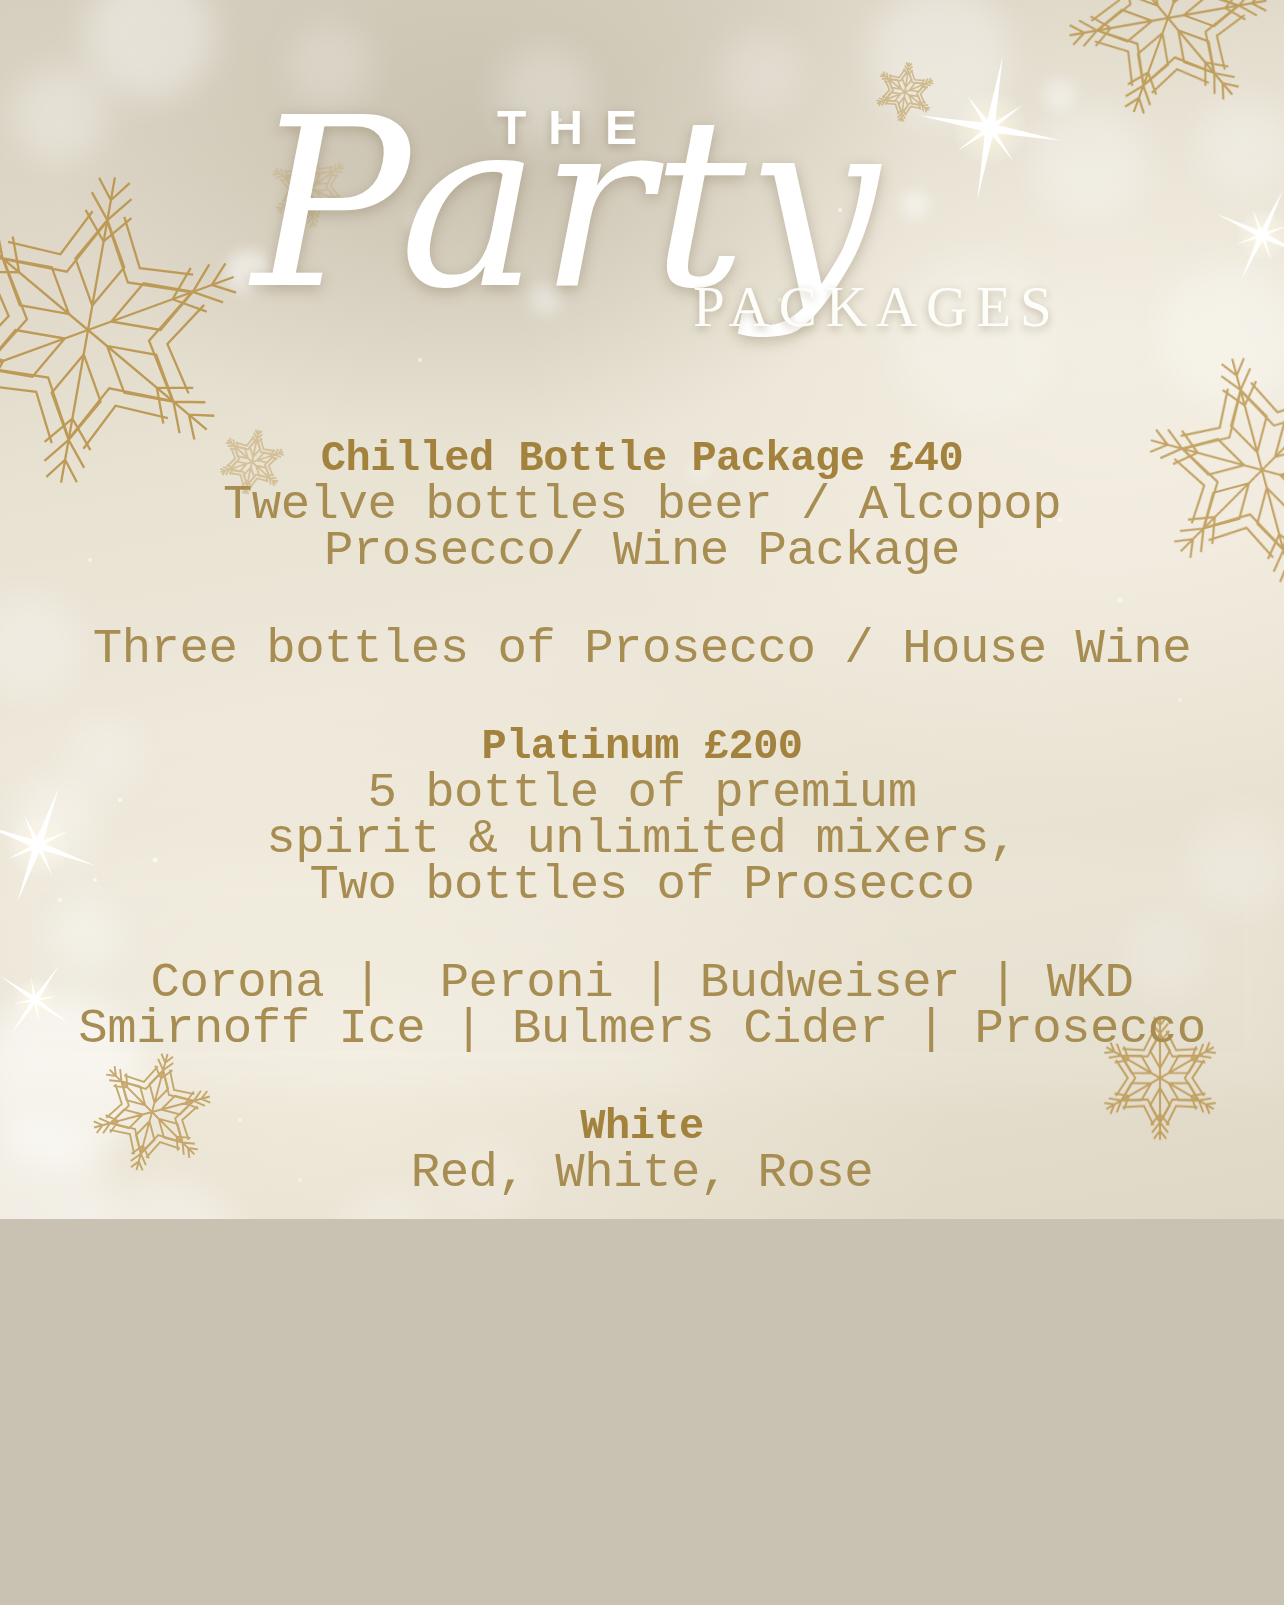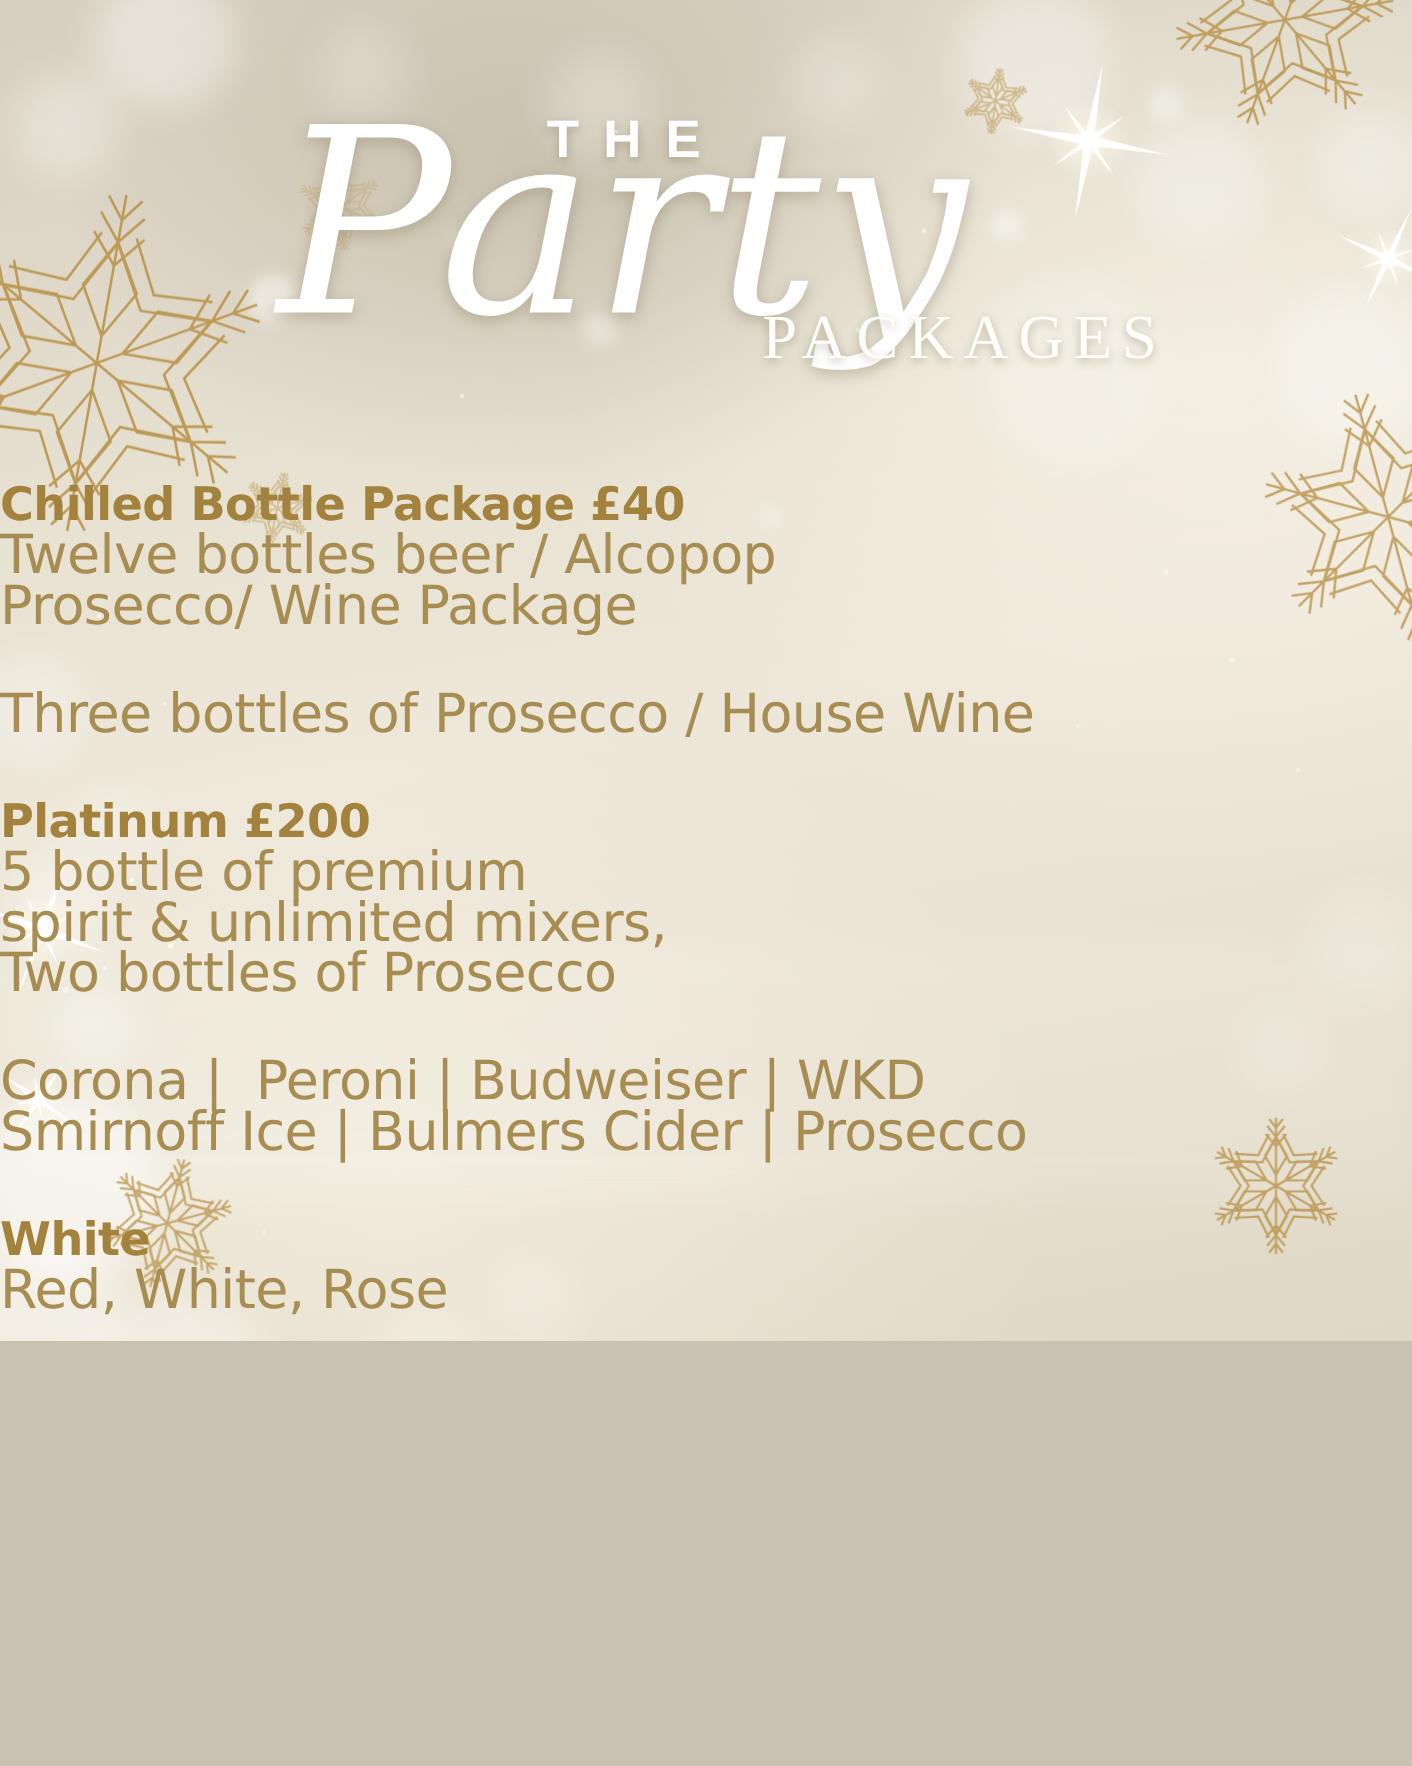--- a/index.html
+++ b/index.html
@@ -40,21 +40,22 @@
     text-shadow:0 4px 14px rgba(130,115,85,.40);
   }
   .title-packages{
     position:absolute;left:693px;top:274px;z-index:3;
     color:#fdfdfa;font-family:"Liberation Serif","DejaVu Serif",serif;
     font-weight:400;font-size:57px;letter-spacing:9px;
     text-shadow:0 3px 9px rgba(130,115,85,.45);
   }
   .packages{
     position:absolute;left:0;right:0;top:436px;z-index:3;
-    text-align:left;
+    text-align:center;
+    font-family:Liberation Mono, monospace;
   }
   .pkg{margin:0 0 52px 0;}
   .pkg-heading{
     margin:0;color:var(--heading-gold);
     font-size:42px;font-weight:700;line-height:46px;letter-spacing:-0.5px;
   }
   .pkg-line{
     color:var(--body-gold);
     font-size:49px;font-weight:400;line-height:46px;letter-spacing:-0.5px;
     white-space:pre-wrap;

